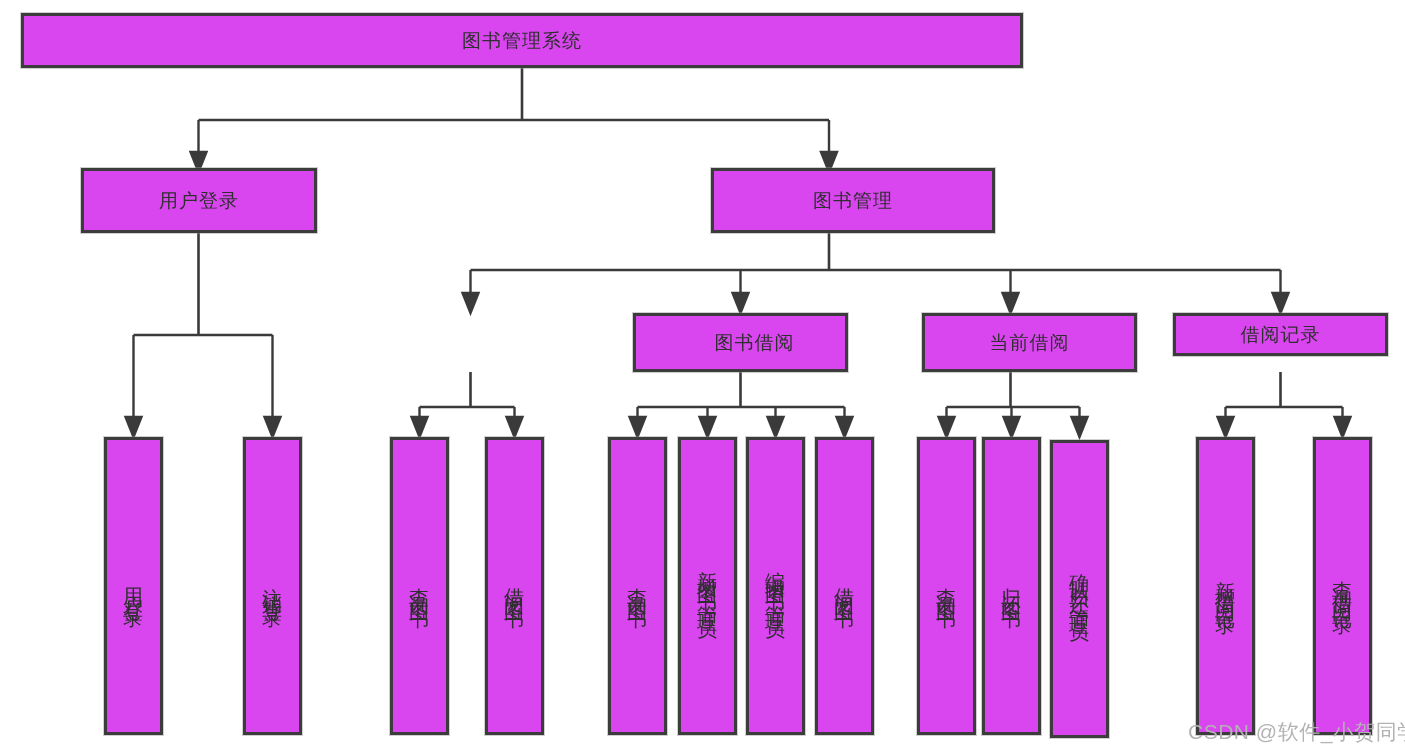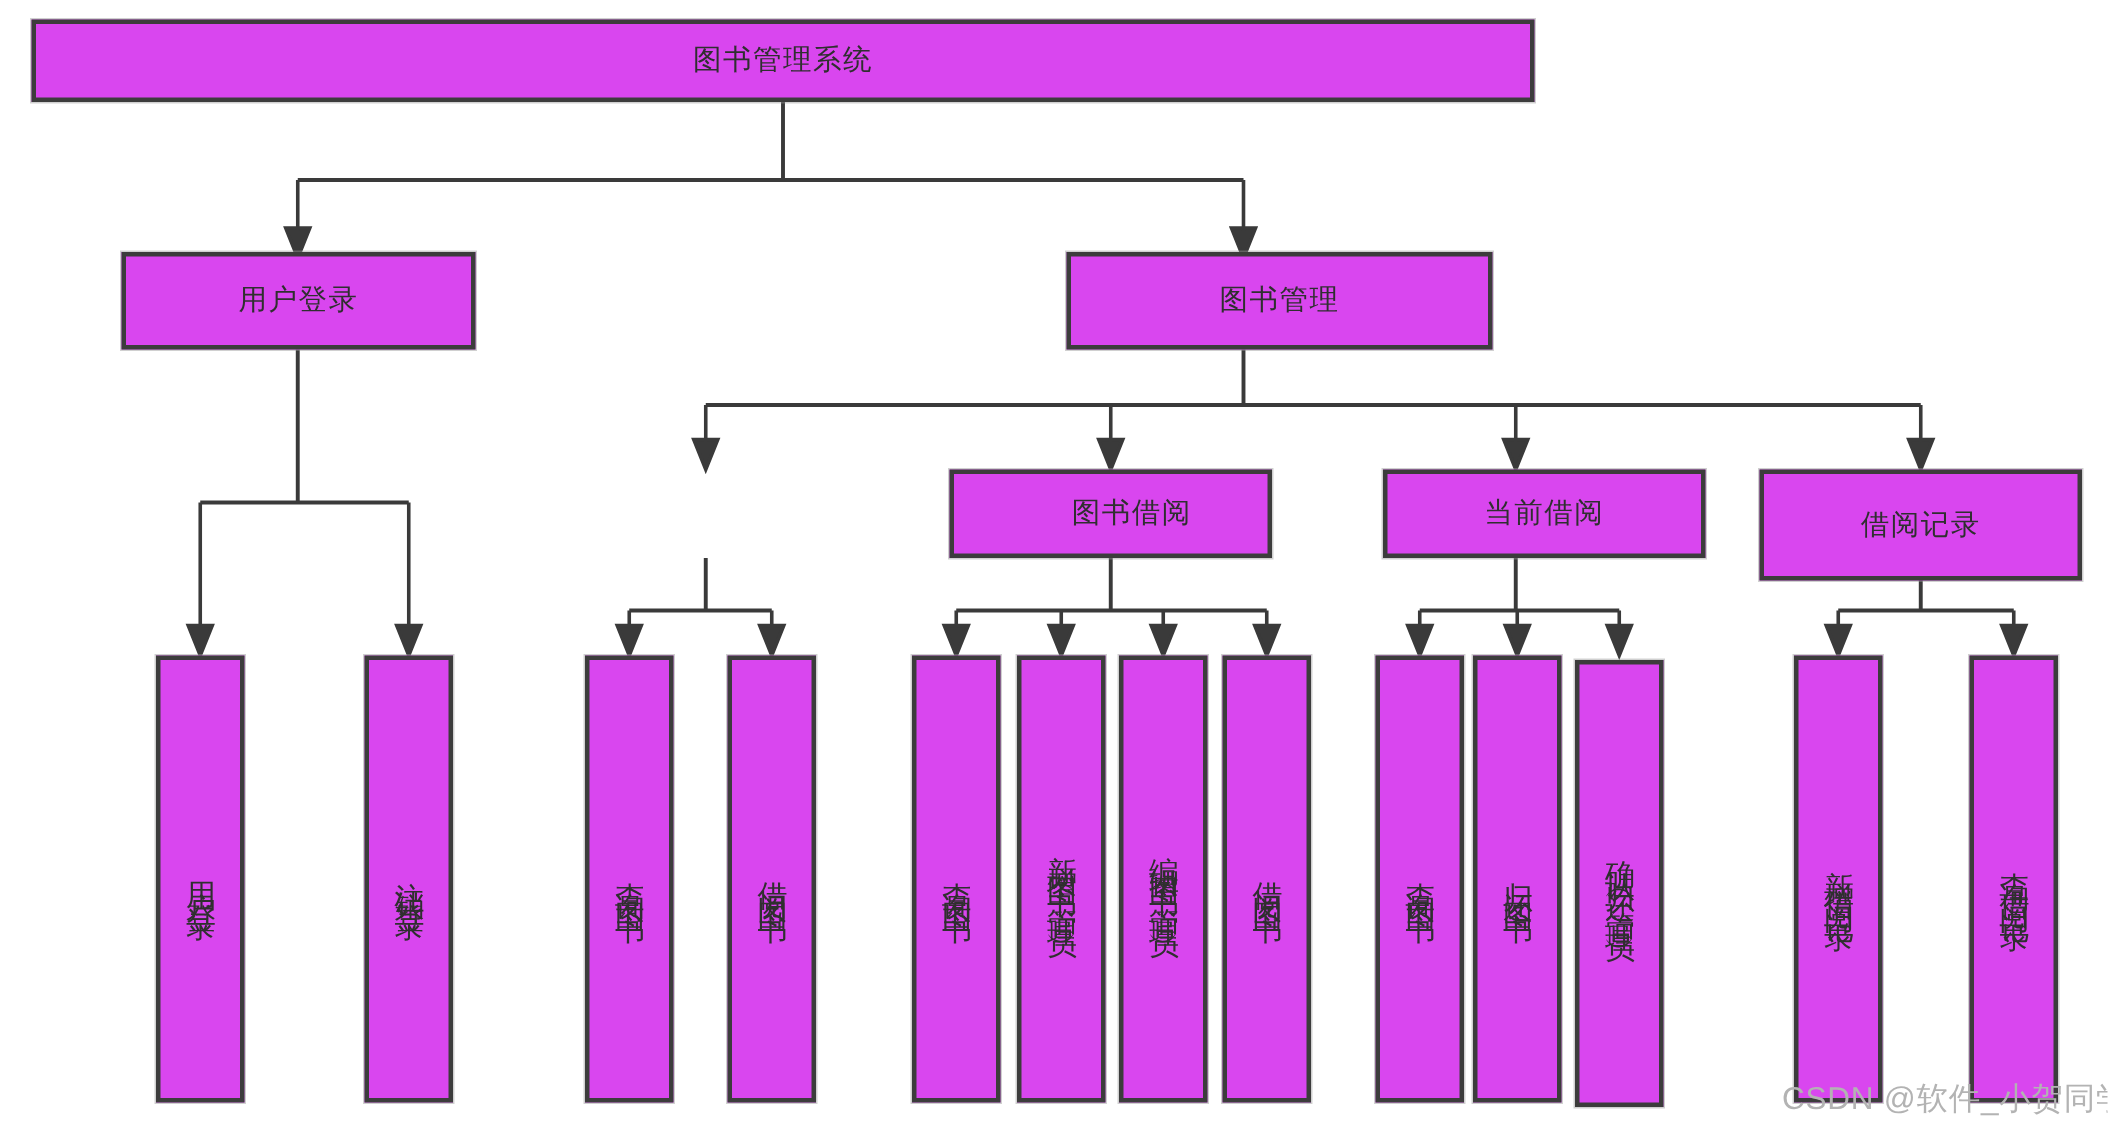--- a/index.html
+++ b/index.html
@@ -86,21 +86,21 @@
   <div class="nodebox" style="left:711px;top:168px;width:284px;height:65px;justify-content:center;">
     <span class="hlabel">图书管理</span>
   </div>
 
   <div class="nodebox" style="left:633px;top:313px;width:215px;height:59px;padding-left:28px;">
     <span class="hlabel">图书借阅</span>
   </div>
   <div class="nodebox" style="left:903px;top:313px;width:215px;height:59px;margin-left:19px;">
     <span class="hlabel">当前借阅</span>
   </div>
-  <div class="nodebox" style="left:1173px;top:313px;width:215px;height:74px;">
+  <div class="nodebox" style="left:1173px;top:313px;width:215px;height:43px;">
     <span class="hlabel">借阅记录</span>
   </div>
 
   <div class="nodebox" style="left:104px;top:437px;width:59px;height:298px;">
     <span class="vtext">用户登录</span>
   </div>
   <div class="nodebox" style="left:243px;top:437px;width:59px;height:298px;">
     <span class="vtext">注销登录</span>
   </div>
 

